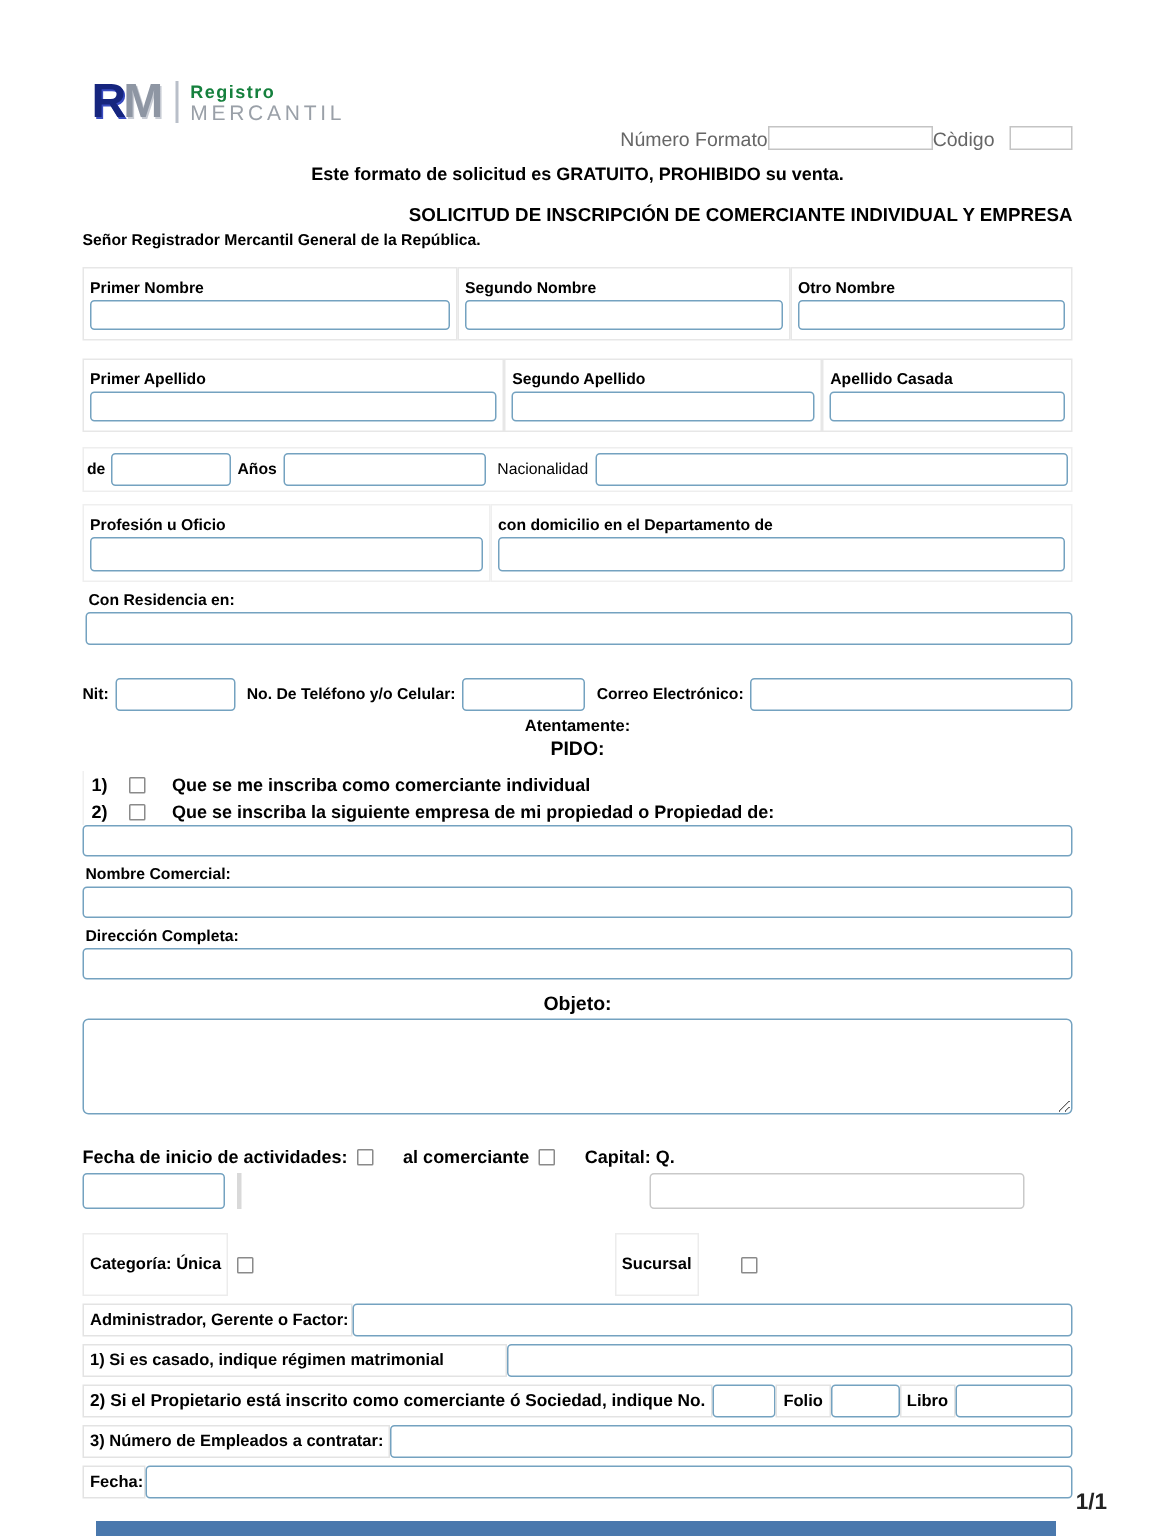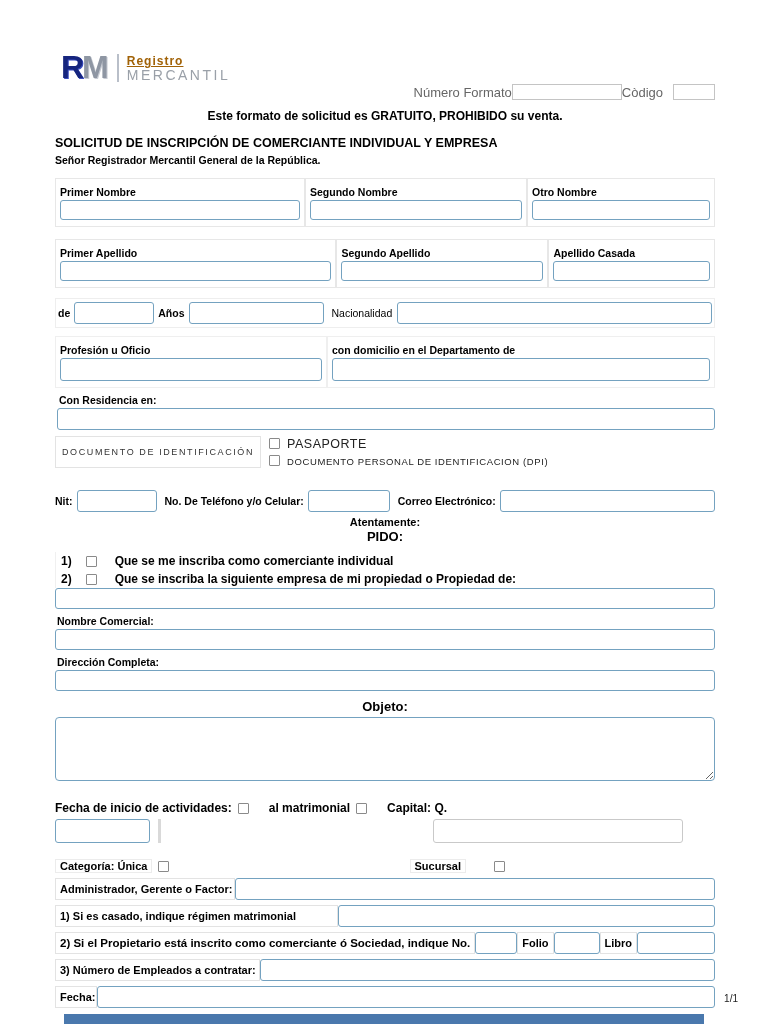--- a/index.html
+++ b/index.html
@@ -8,30 +8,30 @@
   .page { position:relative; width:768px; height:1024px; margin:0 auto; background:#fff; overflow:hidden; }
   .content { padding: 46px 53px 0 55px; }
 
   
   .logo-row { display:flex; align-items:flex-end; height:36px; margin-left:6px; }
   .logo-rm { font-weight:800; font-size:32px; line-height:30px; letter-spacing:-2px; font-family:"Liberation Sans",sans-serif; }
   .logo-r { color:#16257e; text-shadow:1px 1px 0 #3a4cc0; }
   .logo-m { color:#8e96a3; text-shadow:1px 1px 0 #c8ccd4; }
   .logo-sep { display:inline-block; width:2px; height:28px; background:#b9bfc9; margin:0 8px 0 10px; }
   .logo-words { display:flex; flex-direction:column; line-height:1; }
-  .logo-registro { color:#a16207; font-size:12px; font-weight:bold; letter-spacing:1px;text-decoration:underline; }
+  .logo-registro { color:#15803d; font-size:12px; font-weight:bold; letter-spacing:1px; }
   .logo-mercantil { color:#9aa0a8; font-size:14px; letter-spacing:2.5px; margin-top:1px; }
 
   .numfmt-row { display:flex; align-items:center; justify-content:flex-end; margin-top:2px; font-size:13px; color:#666; }
   .numfmt-row .in-gray { border:1px solid #c4c4c4; height:16px; background:#fff; }
   .nf-input { width:110px; }
   .cd-input { width:42px; margin-left:10px; }
 
   .free-notice { text-align:center; font-weight:bold; font-size:12px; margin-top:9px; }
-  .doc-title  { text-align:left; font-weight:bold; font-size:12.5px; margin-top:13px; }
+  .doc-title  { text-align:right; font-weight:bold; font-size:12.5px; margin-top:13px; }
   .addressee  { font-weight:bold; font-size:10.5px; margin-top:4px; }
 
   
   .lbl { font-weight:bold; font-size:10.5px; white-space:nowrap; }
   .lbl-n { font-weight:normal; font-size:10.5px; white-space:nowrap; }
   .in { border:1px solid #74a2c0; border-radius:3px; background:#fff; height:20px; width:100%; font:12px "Liberation Sans",sans-serif; padding:0 4px; }
   .cb { display:inline-block; width:11px; height:11px; border:1px solid #8a8a8a; border-radius:1px; background:#fff; vertical-align:-1px; cursor:pointer; }
   .cells { display:flex; margin-top:12px; }
   .cell { border:1px solid #e7e7e7; padding:3px 4px 6px 4px; }
   .row { display:flex; align-items:center; }
@@ -66,32 +66,32 @@
   .objeto-ta { width:100%; height:64px; border:1px solid #74a2c0; border-radius:4px; resize:vertical; font:12px "Liberation Sans",sans-serif; padding:3px 5px; margin-top:3px; }
 
   .fecha-head { margin-top:16px; gap:6px; font-size:12px; }
   .fecha-head .lbl2 { font-weight:bold; font-size:12px; }
   .fecha-inputs { margin-top:4px; align-items:center; }
   .fi-date { width:95px; height:24px; border:1px solid #74a2c0; border-radius:3px; }
   .fi-sep { width:3px; height:24px; background:#d9d9d9; margin-left:8px; }
   .fi-capital { margin-left:272px; width:250px; height:24px; border:1px solid #c9c9c9; border-radius:3px; }
 
   .cat-row { margin-top:16px; justify-content:space-between; }
-  .tag { border:1px solid #ececec; padding:0 4px; font-weight:bold; font-size:11px; }
+  .tag { border:1px solid #ececec; padding:14px 4px; font-weight:bold; font-size:11px; }
   .cat-left, .cat-right { display:flex; align-items:center; gap:6px; }
   .cat-right { margin-right:210px;gap:28px; }
 
   .boxed-row { margin-top:5px; align-items:stretch; }
   .boxed-lbl { border:1px solid #e3e3e3; display:flex; align-items:center; padding:0 4px; font-weight:bold; font-size:11px; white-space:nowrap; }
   .boxed-row .in { height:22px; border-radius:3px; }
 
   .sig-row { margin-top:26px; display:flex; align-items:flex-end; }
   .sig-lbl { font-weight:bold; font-size:13px; }
 
-  .page-num { position:absolute; right:30px; top:993px; font-size:10px; font-weight:normal; color:#222; }
+  .page-num { position:absolute; right:30px; top:993px; font-size:15px; font-weight:bold; color:#222; }
   .bottom-bar { position:absolute; left:64px; right:64px; bottom:0; height:10px; background:#4a78ad; }
 </style>
 </head>
 <body>
 
 <div class="page">
   <div class="content">
 
     
     <div class="logo-row">
@@ -169,31 +169,20 @@
       </div>
     </div>
 
     
     <div class="fw-field resid">
       <span class="lbl">Con Residencia en:</span>
       <input class="in" type="text" style="height: 22px;">
     </div>
 
     
-    <div class="iddoc">
-      <div class="iddoc-box">DOCUMENTO DE IDENTIFICACIÓN</div>
-      <div class="iddoc-opts">
-        <div class="iddoc-opt1">
-          <span class="cb"></span><span>PASAPORTE</span>
-        </div>
-        <div class="iddoc-opt2">
-          <span class="cb"></span><span>DOCUMENTO PERSONAL DE IDENTIFICACION (DPI)</span>
-        </div>
-      </div>
-    </div>
 
     
     <div class="row nit-row">
       <span class="lbl">Nit:</span>
       <input class="in" type="text" style="width: 80px;">
       <span class="lbl" style="margin-left:4px">No. De Teléfono y/o Celular:</span>
       <input class="in" type="text" style="width: 82px;">
       <span class="lbl" style="margin-left:4px">Correo Electrónico:</span>
       <input class="in" type="text" style="flex: 1 1 0%;">
     </div>
@@ -229,21 +218,21 @@
     </div>
 
     
     <div class="center-b" style="font-size:13px;margin-top:8px">Objeto:</div>
     <textarea class="objeto-ta" style=""></textarea>
 
     
     <div class="row fecha-head">
       <span class="lbl2">Fecha de inicio de actividades:</span>
       <span class="cb"></span>
-      <span class="lbl2" style="margin-left:14px">al matrimonial</span>
+      <span class="lbl2" style="margin-left:14px">al comerciante</span>
       <span class="cb"></span>
       <span class="lbl2" style="margin-left:14px">Capital: Q.</span>
     </div>
     <div class="row fecha-inputs">
       <input class="fi-date" type="text" style="">
       <span class="fi-sep"></span>
       <input class="fi-capital" type="text" style="">
     </div>
 
     

